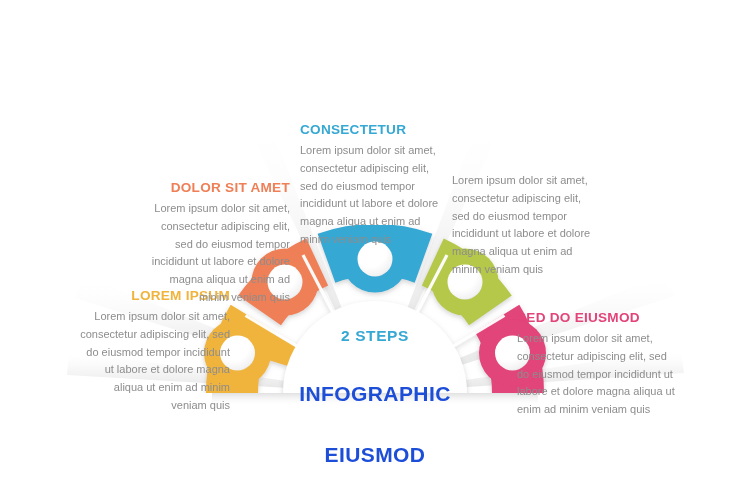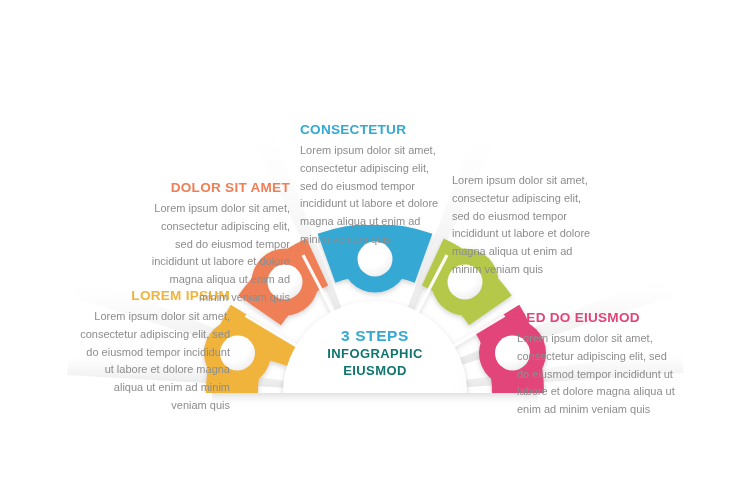--- a/index.html
+++ b/index.html
@@ -51,24 +51,25 @@
     line-height: 1.30;
     pointer-events: none;
   }
   .center-steps {
     font-size: 15.5px;
     font-weight: bold;
     color: #35a8d4;
     letter-spacing: 0.6px;
   }
   .center-line {
-    font-size: 13px;
+    font-size: 21px;
     font-weight: bold;
-    color: #0f766e;
+    color: #1d4ed8;
     letter-spacing: 0.4px;
+    margin-top: 34px;
   }
 
   
   .step-block {
     position: absolute;
   }
   .step-title {
     font-size: 13.6px;
     font-weight: bold;
     letter-spacing: 0.25px;
@@ -199,21 +200,21 @@
         <line x1="185" y1="168" x2="113.0" y2="30.0"></line>
         <line x1="185" y1="168" x2="257.0" y2="30.0"></line>
         <line x1="185" y1="168" x2="314.5" y2="90.5"></line>
       </g>
 
       <circle cx="185" cy="168" r="92" fill="url(#hubGrad)"></circle>
     </g>
   </svg>
 
   <div class="center-text">
-    <div class="center-steps">3 STEPS</div>
+    <div class="center-steps">2 STEPS</div>
     <div class="center-line">INFOGRAPHIC</div>
     <div class="center-line">EIUSMOD</div>
   </div>
 
   <div class="step-block align-right" id="block-1">
     <p class="step-title" style="color:#f0b43c">LOREM IPSUM</p>
     <p class="step-desc">Lorem ipsum dolor sit amet, consectetur adipiscing elit, sed do eiusmod tempor incididunt ut labore et dolore magna aliqua ut enim ad minim veniam quis</p>
   </div>
 
   <div class="step-block align-right" id="block-2">

